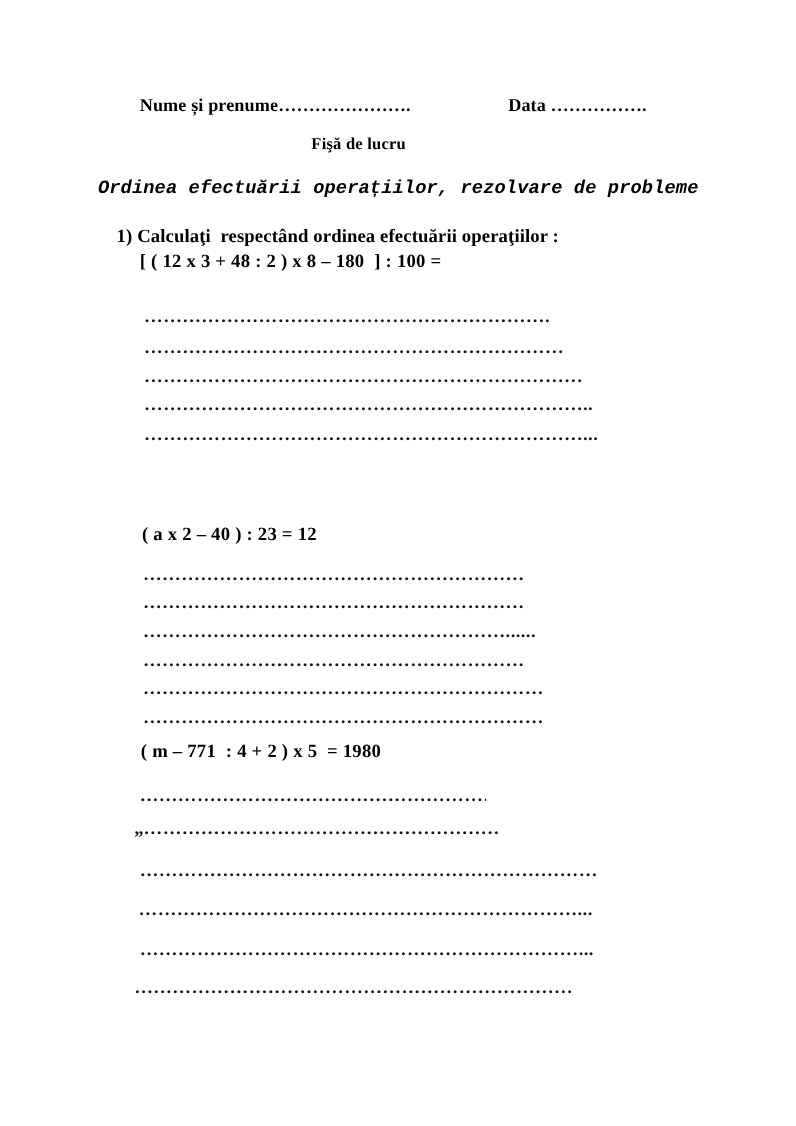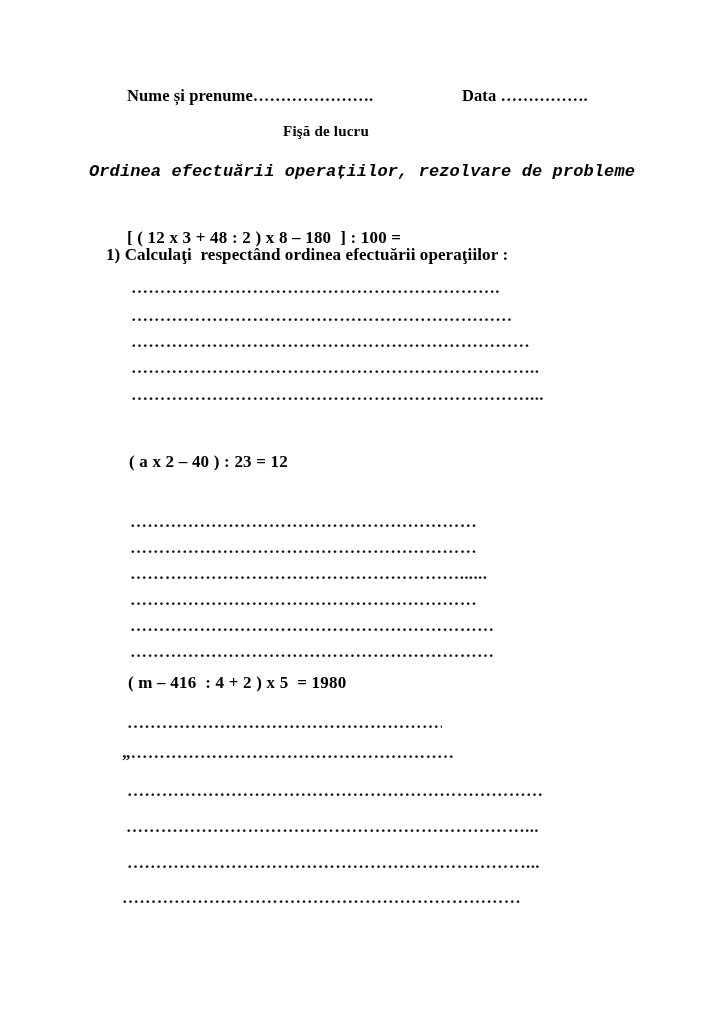--- a/index.html
+++ b/index.html
@@ -90,25 +90,25 @@
   }
 
   .ex-equation {
     position: absolute;
     font-size: 17px;
     font-weight: bold;
     white-space: pre;
     letter-spacing: 0.2px;
   }
 
-  #ex1-heading { top: 205px; left: 106px; margin-top: 40px; }
+  #ex1-heading { top: 205px; left: 106px; }
   #ex1-equation { top: 228px; left: 127px; text-align: right; }
 
   #ex2-heading { top: 432px; left: 109px; }
-  #ex2-equation-a { top: 452px; left: 129px; }
+  #ex2-equation-a { top: 476px; left: 129px; }
   #ex2-equation-b { top: 673px; left: 128px; }
 
   
   .dots {
     position: absolute;
     font-size: 17px;
     font-weight: bold;
     white-space: nowrap;
     overflow: hidden;
     letter-spacing: 0.35px;
@@ -169,21 +169,21 @@
   <div class="dots" style="top:590px; left:130px; width:412px;">
     <span class="dots-quote"></span><span>……………………………………………………</span>
   </div>
   <div class="dots" style="top:616px; left:130px; width:422px;">
     <span class="dots-quote"></span><span>………………………………………………………</span>
   </div>
   <div class="dots" style="top:642px; left:130px; width:422px;">
     <span class="dots-quote"></span><span>………………………………………………………</span>
   </div>
 
-  <div class="ex-equation" id="ex2-equation-b">( m – 416  : 4 + 2 ) x 5  = 1980</div>
+  <div class="ex-equation" id="ex2-equation-b">( m – 771  : 4 + 2 ) x 5  = 1980</div>
 
   <div class="dots" style="top:713px; left:127px; width:315px;">
     <span class="dots-quote"></span><span>……………………………………………………………..</span>
   </div>
   <div class="dots" style="top:743px; left:122px; width:332px;">
     <span class="dots-quote">„</span><span>………………………………………………………….</span>
   </div>
   <div class="dots" style="top:781px; left:127px; width:437px;">
     <span class="dots-quote"></span><span>………………………………………………………………</span>
   </div>

